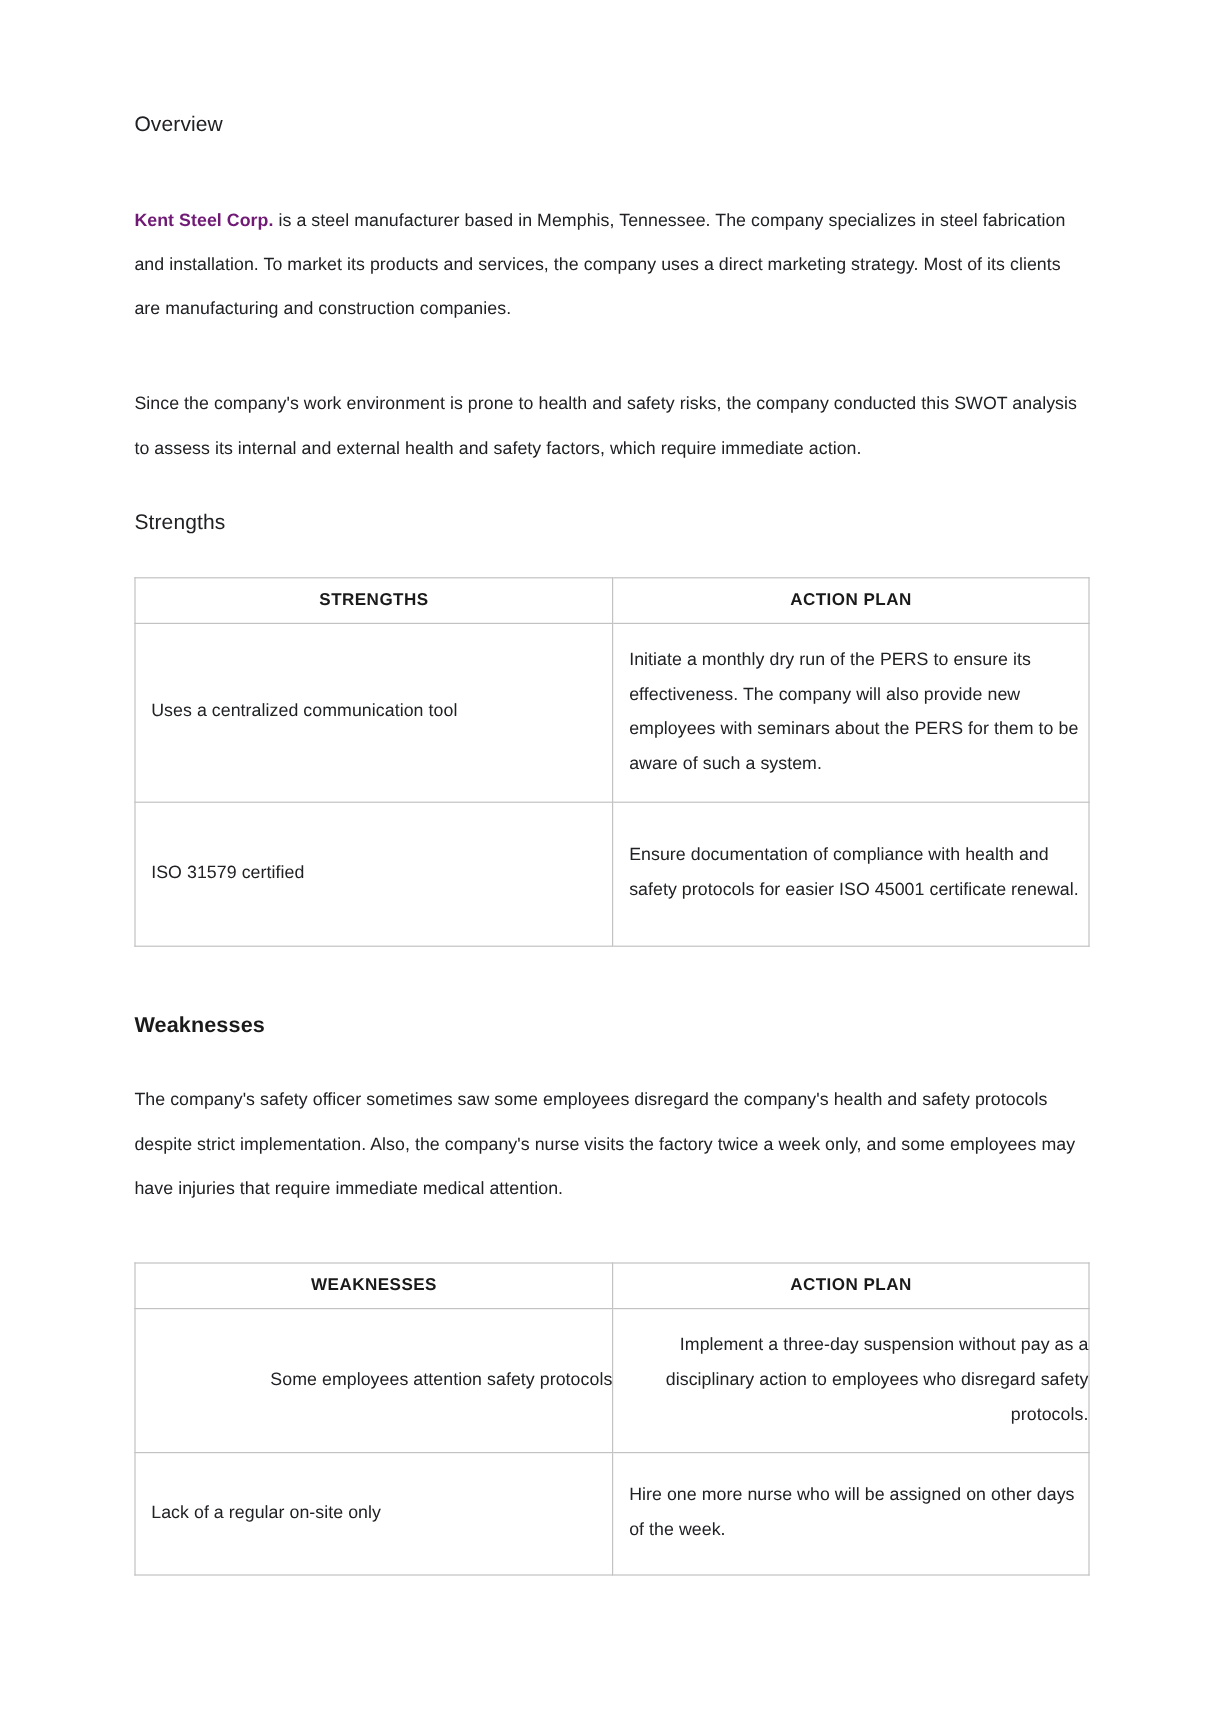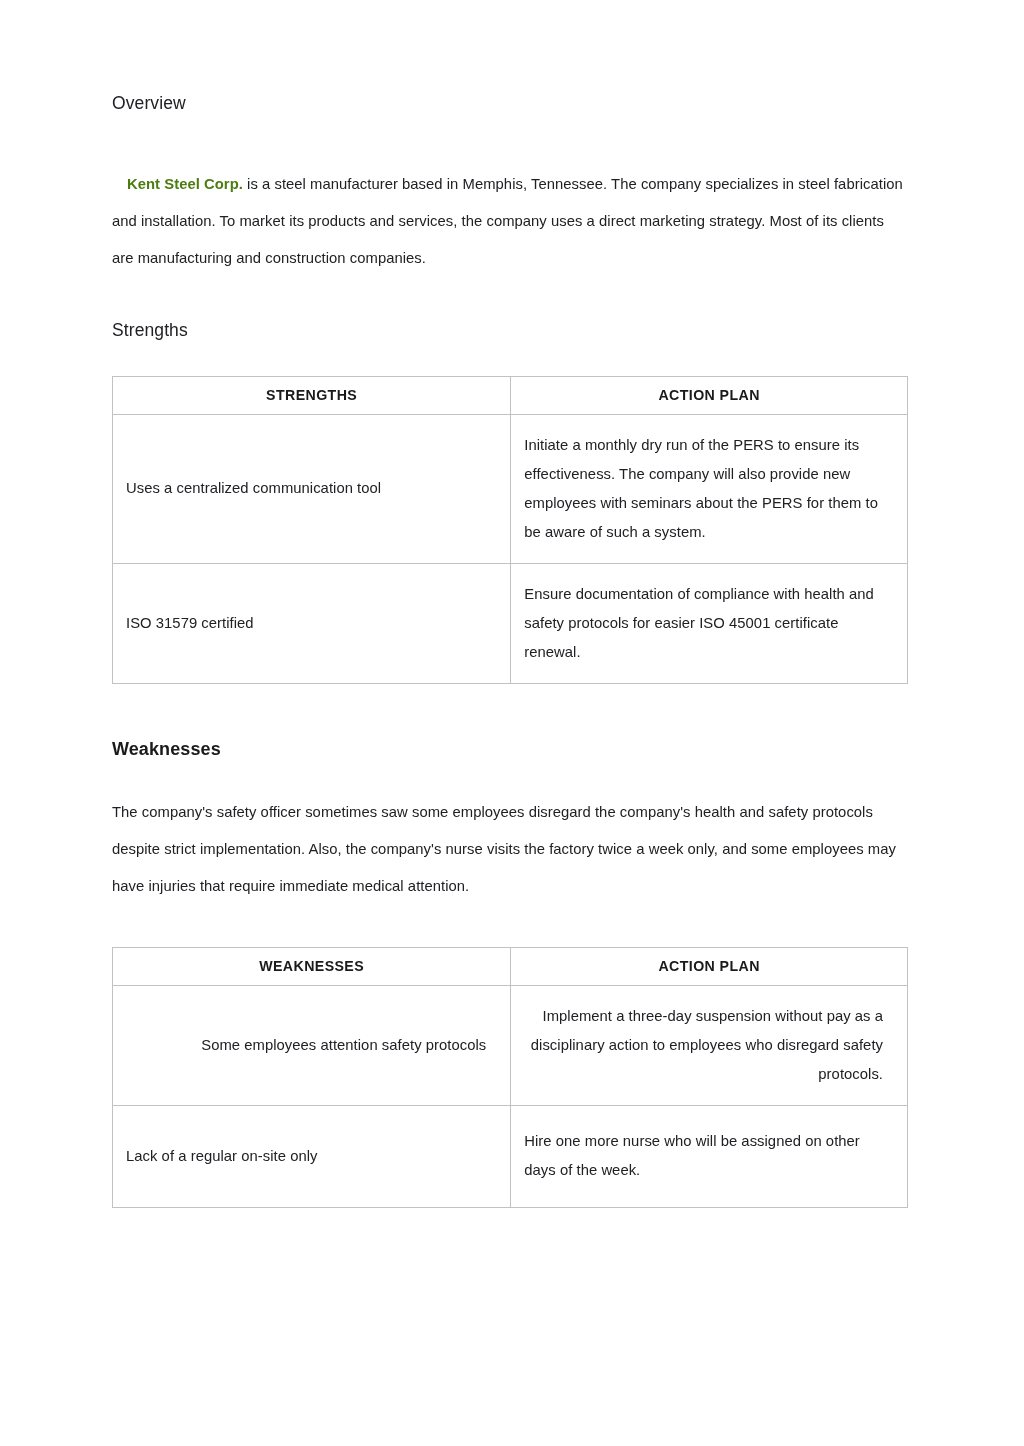--- a/index.html
+++ b/index.html
@@ -60,22 +60,21 @@
     font-weight: 400;
     line-height: 37px;
     color: #202124;
     letter-spacing: 0.05px;
   }
 
   .para + .para { margin-top: 38px; }
 
   .para b, .bold-run {
     font-weight: 700;
-    color: #4d7c0f;
-    margin-left: 15px;
+    color: #701a75;
   }
 
   .para-gap-after { margin-bottom: 42px; }
 
   
   .swot-table {
     width: 796px;
     border-collapse: collapse;
     table-layout: fixed;
     border: 1px solid #b5b5b5;
@@ -98,21 +97,21 @@
     color: #1a1a1a;
     padding: 10px 10px;
     height: 38px;
   }
 
   .swot-table tbody td {
     font-size: 14.8px;
     font-weight: 400;
     line-height: 29px;
     color: #202124;
-    padding: 16px 24px 16px 13px;
+    padding: 16px 0 16px 13px;
     text-align: left;
     letter-spacing: 0.05px;
   }
 
   .swot-table tbody td.cell-item {
     vertical-align: middle;
   }
 
   .swot-table tbody td.cell-action {
     vertical-align: middle;
@@ -132,20 +131,23 @@
 
 <div class="page">
   <div class="content">
 
     <h2 class="heading h-overview">Overview</h2>
 
     <p class="para para-gap-after">
       <span class="bold-run">Kent Steel Corp.</span><span> is a steel manufacturer based in Memphis, Tennessee. The company specializes in steel fabrication and installation. To market its products and services, the company uses a direct marketing strategy. Most of its clients are manufacturing and construction companies.</span>
     </p>
 
+    <p class="para">
+      <span>Since the company's work environment is prone to health and safety risks, the company conducted this SWOT analysis to assess its internal and external health and safety factors, which require immediate action.</span>
+    </p>
 
     <h2 class="heading h-strengths">Strengths</h2>
 
 
     <div class="table-block-1">
       <table class="swot-table t1">
         <colgroup>
             <col class="c1">
             <col class="c2">
           </colgroup>

